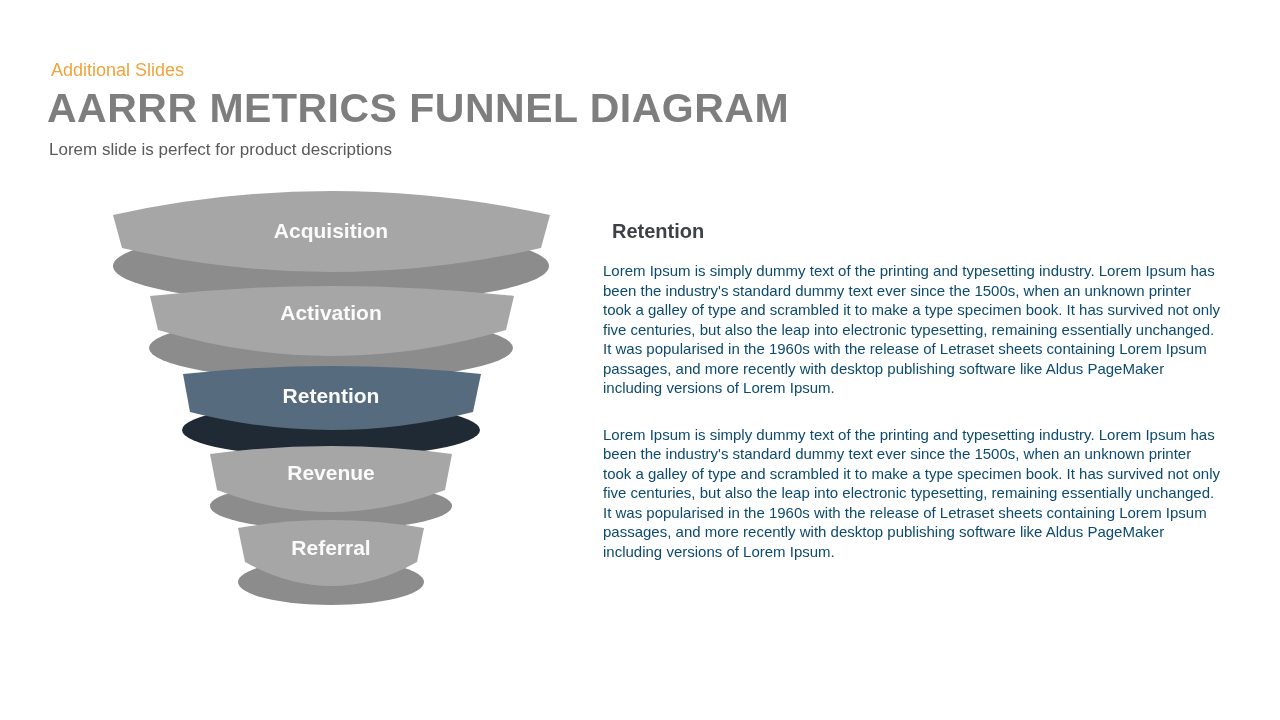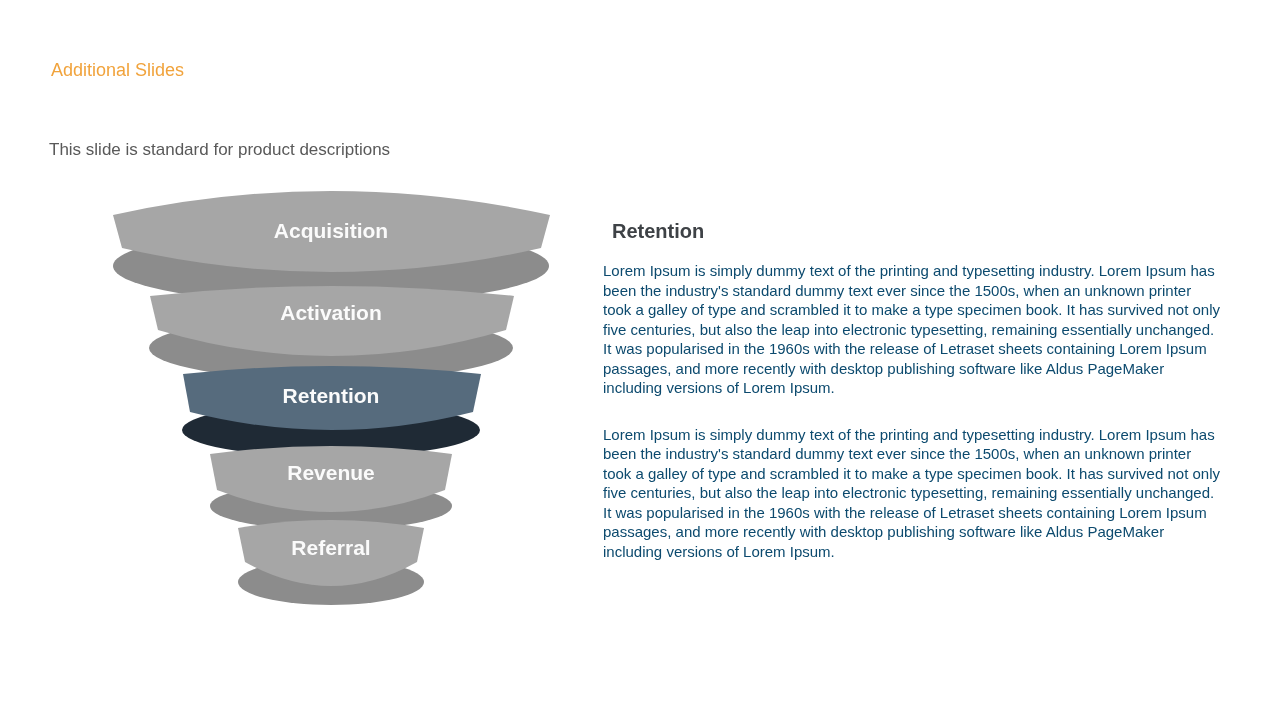--- a/index.html
+++ b/index.html
@@ -76,21 +76,22 @@
     color: #0c4a6e;
     font-weight: 400;
   }
 </style>
 </head>
 <body>
 
 <div class="slide">
 
   <div class="eyebrow">Additional Slides</div>
-  <div class="subtitle">This slide is standard for product descriptions</div>
+  <h1 class="title" style="margin:0">AARRR METRICS FUNNEL DIAGRAM</h1>
+  <div class="subtitle">Lorem slide is perfect for product descriptions</div>
 
   <svg class="funnel-svg" viewBox="0 0 1280 720" xmlns="http://www.w3.org/2000/svg">
 
     <g>
       <ellipse cx="331" cy="266" rx="218" ry="38" fill="#8C8C8C"></ellipse>
       <path d="M 113 215 Q 331 167 550 215 L 541 248 Q 331 296 122 248 Z" fill="#A6A6A6"></path>
       <text class="tier-label" x="331" y="230" text-anchor="middle" dominant-baseline="central">Acquisition</text>
     </g>
 
     <g>

